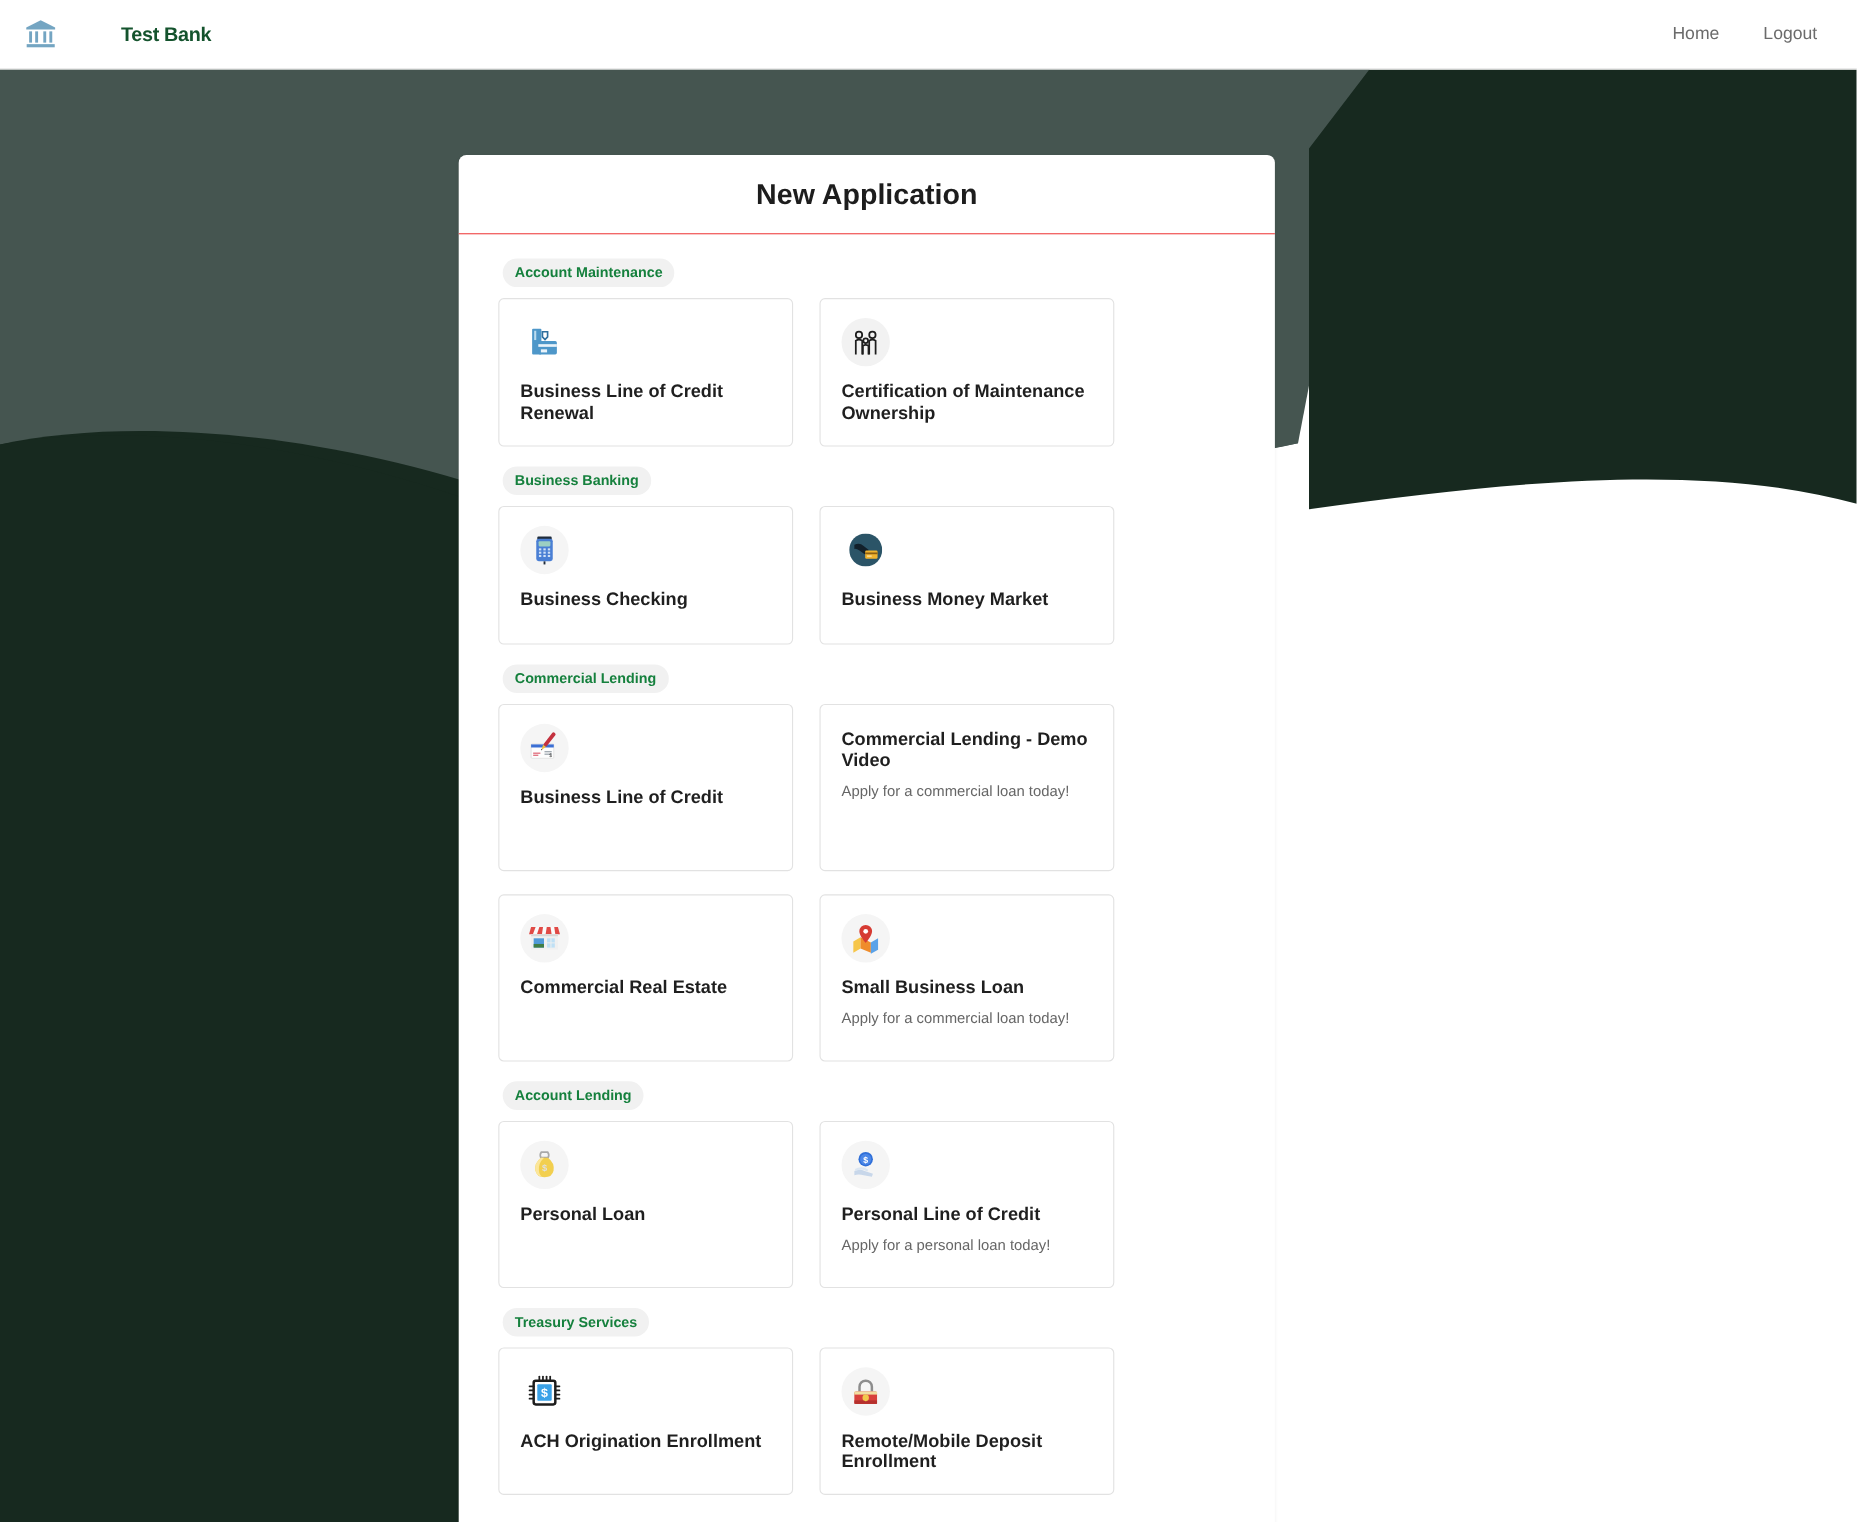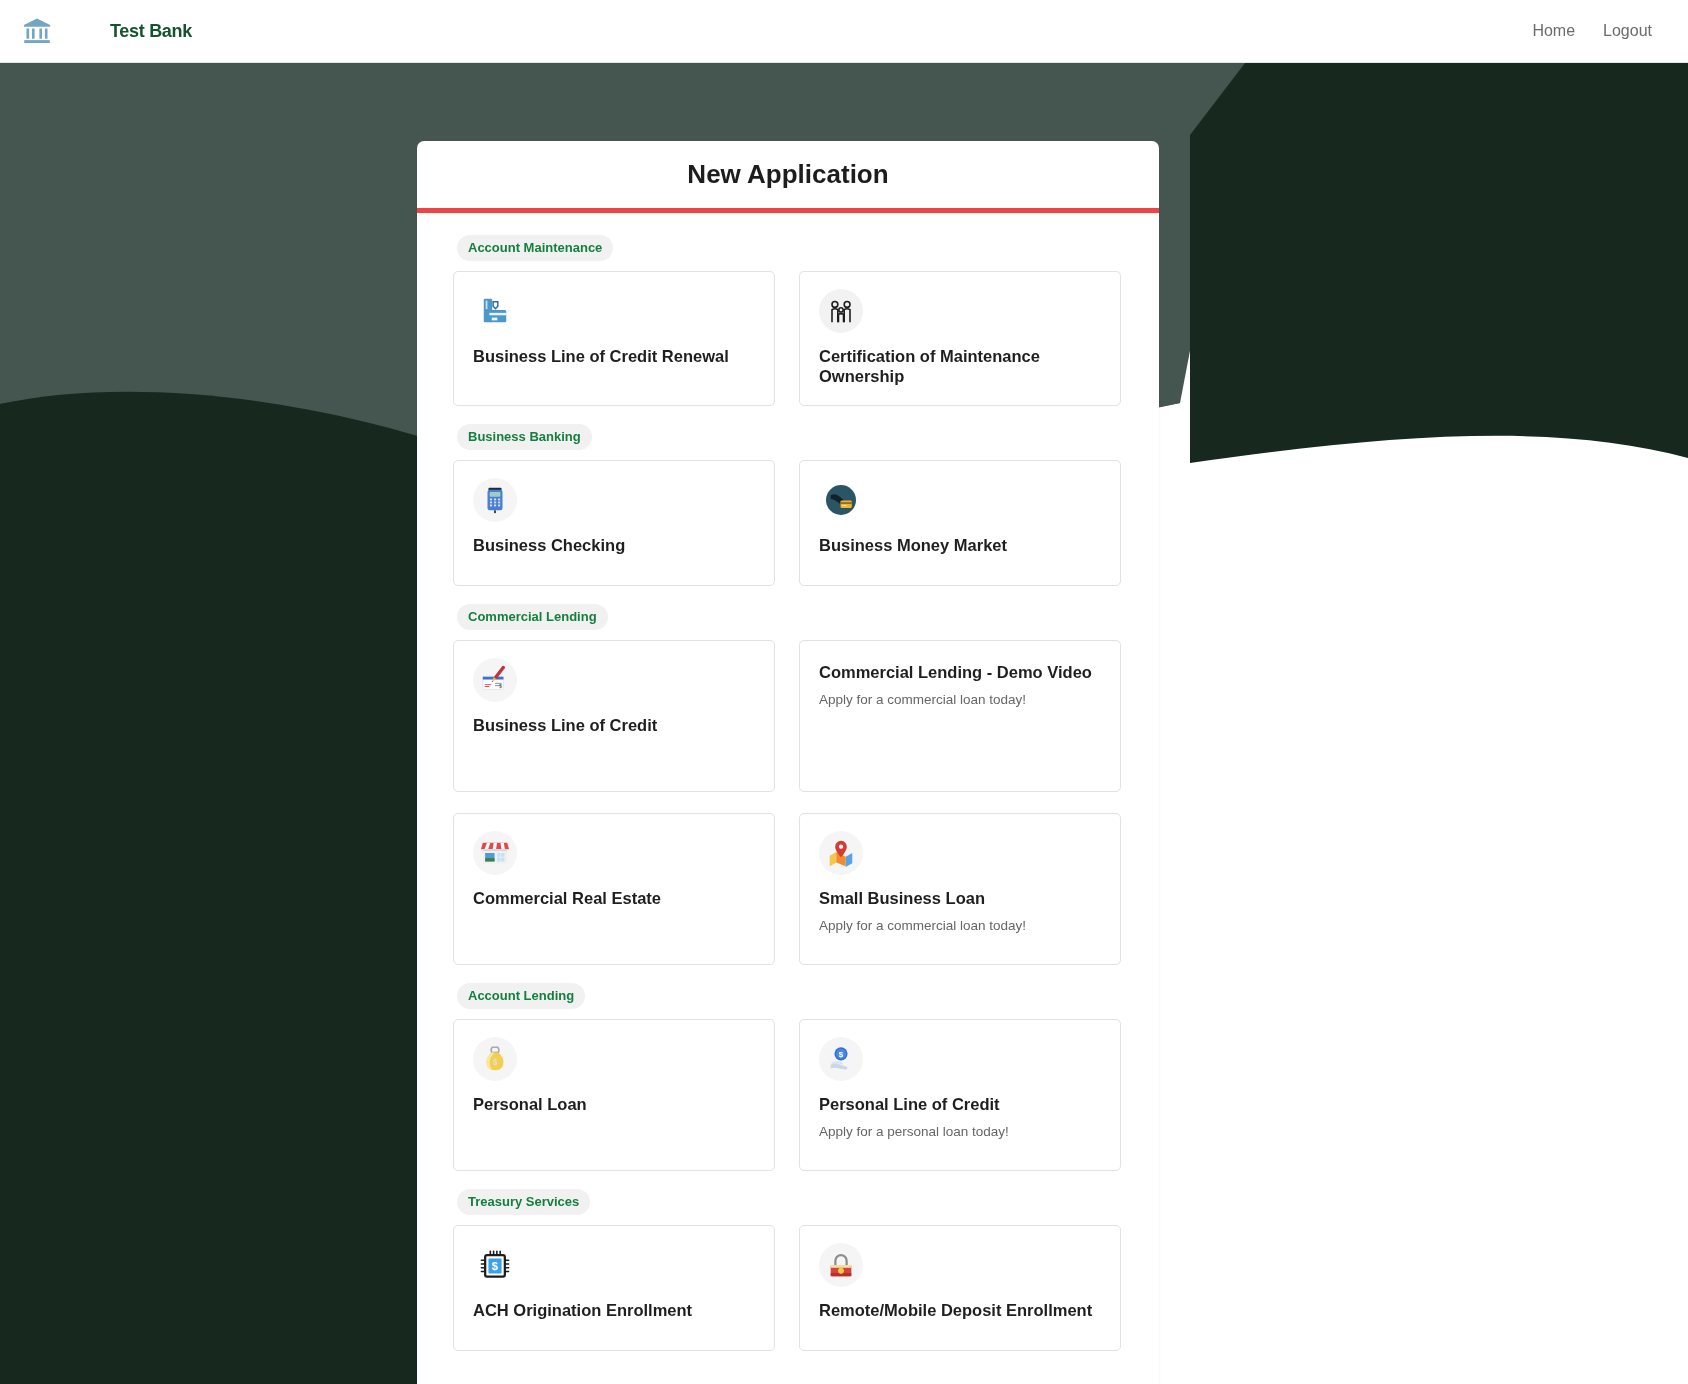--- a/index.html
+++ b/index.html
@@ -31,62 +31,62 @@
     display: flex; align-items: center;
     padding: 0 36px 0 22px;
     z-index: 5;
   }
   .brand { display: flex; align-items: center; gap: 10px; }
   .brand-icon { width: 30px; height: 30px; display:block; }
   .brand-text {
     font-size: 18px; font-weight: 700;
     color: #14532d; letter-spacing: -0.3px; margin-left: 48px;
   }
-  .nav-links { margin-left: auto; display: flex; align-items: center; gap: 28px; }
+  .nav-links { margin-left: auto; display: flex; align-items: center; gap: 40px; }
   .nav-link {
     font-size: 16px; color: #6b6b6b; text-decoration: none;
     cursor: pointer;
   }
 
   
   .panel {
     position: absolute;
     left: 417px; top: 141px;
     width: 742px;
     min-height: 1243px;
     background: #ffffff;
     border-radius: 7px 7px 0 0;
     box-shadow: 0 1px 3px rgba(0,0,0,0.07);
     z-index: 3;
   }
   .panel-header {
     height: 72px;
     display: flex; align-items: center; justify-content: center;
-    border-bottom: 5px solid #ef4444;
+    border-bottom: 1px solid #ef4444;
   }
   .panel-title { font-size: 26px; font-weight: 700; color: #1d1d1d; }
   .panel-body { padding: 22px 36px 40px 36px; }
 
   
   .cat-pill {
     display: inline-block;
     background: #f1f1f1;
     color: #15803d;
     font-size: 13px; font-weight: 700;
     padding: 5px 11px 6px 11px;
     border-radius: 13px;
     margin: 18px 0 10px 4px;
   }
   .cat-group:first-child .cat-pill { margin-top: 0; }
 
   
   .card-grid { display: flex; flex-direction: column; gap: 21px; }
   .card-row { display: flex; gap: 24px; }
   .app-card {
-    width: 322px;
+    width: 268px;
     min-height: 126px;
     border: 1px solid #e2e2e2;
     border-radius: 5px;
     background: #ffffff;
     padding: 17px 19px 18px 19px;
     cursor: pointer;
     display: flex; flex-direction: column;
   }
   .app-card.tall { min-height: 152px; }
   .card-icon-wrap {

